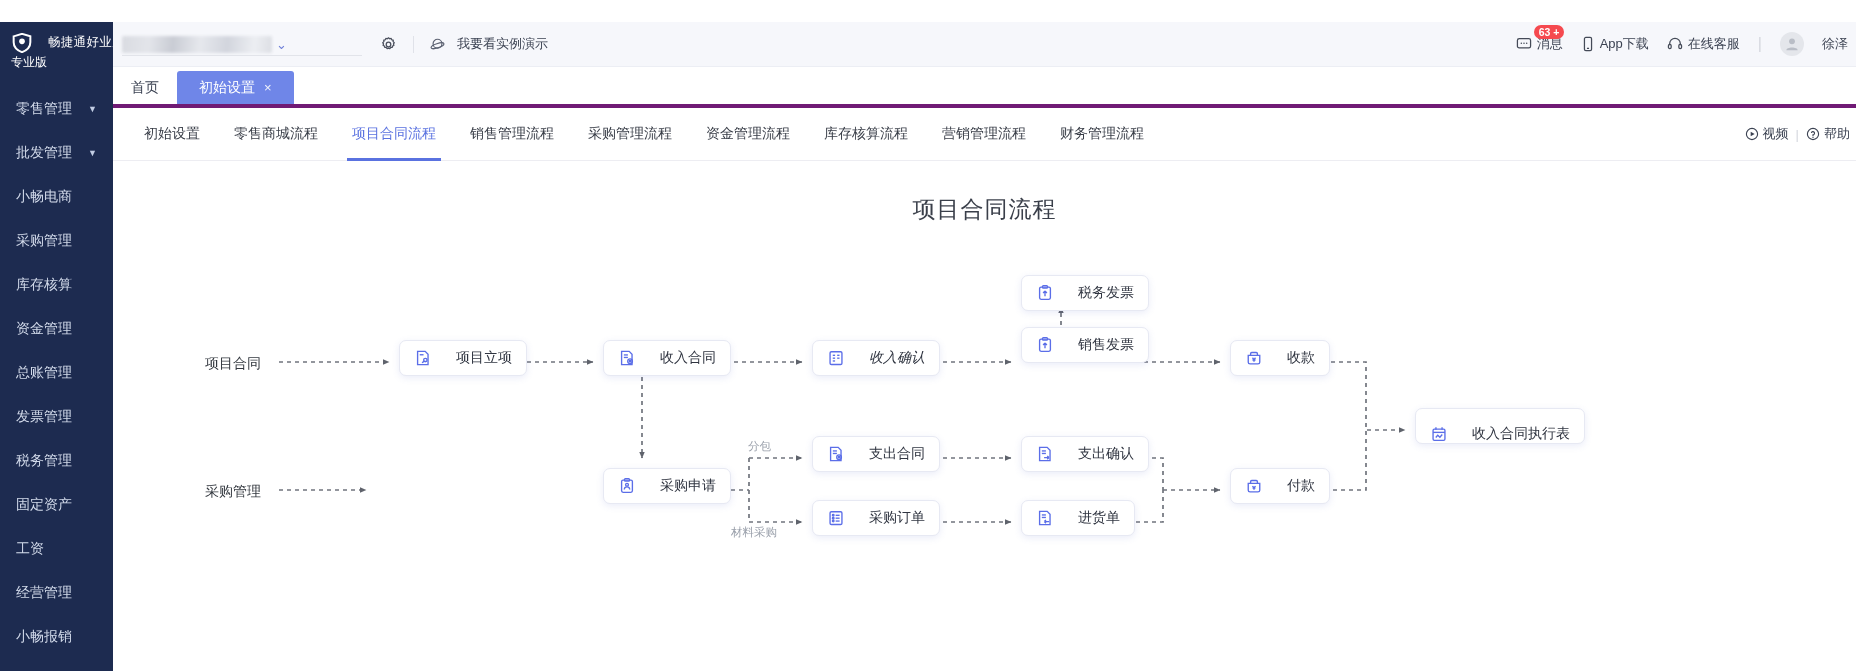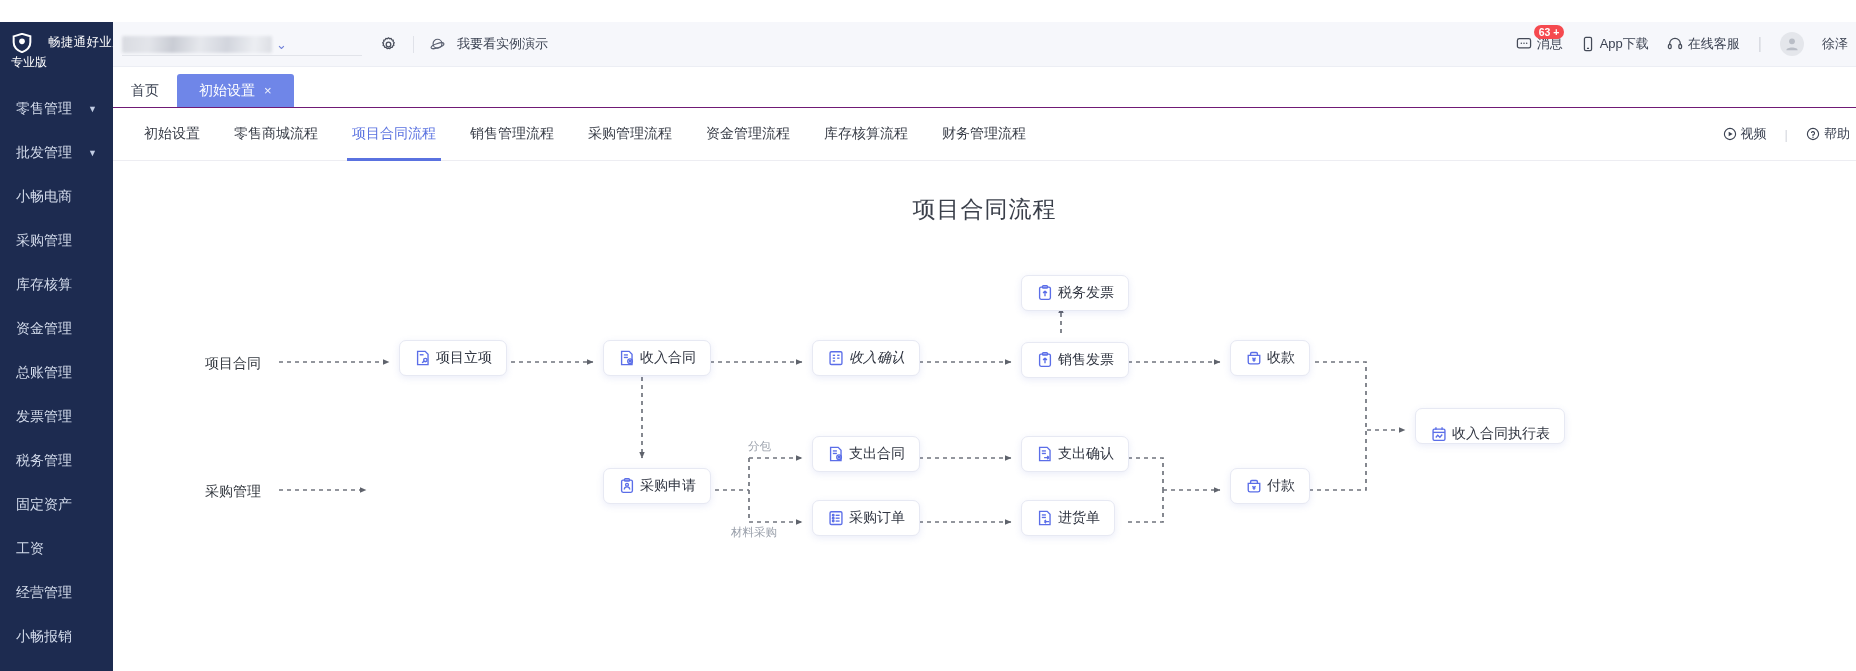--- a/index.html
+++ b/index.html
@@ -50,21 +50,21 @@
     position:absolute; left:18px; top:-10px; background:#f5494f; color:#fff;
     font-size:10.5px; font-weight:bold; border-radius:9px; padding:1px 5px 1px 5px; line-height:12px;
     white-space:nowrap;
   }
   .avatar { width:24px; height:24px; border-radius:50%; background:#e4e6eb; display:flex; align-items:center; justify-content:center; }
   .user-name { font-size:13px; color:#3b4252; }
 
   
   .tabstrip {
     position:absolute; left:113px; top:67px; right:0; height:41px;
-    background:#fff; display:flex; align-items:flex-end; border-bottom:1px solid #701a75;
+    background:#fff; display:flex; align-items:flex-end; border-bottom:4px solid #701a75;
   }
   .tab {
     height:33px; display:flex; align-items:center; padding:0 18px;
     font-size:14px; color:#3b4252; cursor:pointer; gap:9px;
   }
   .tab.active { background:#6f86e8; color:#fff; border-radius:3px 3px 0 0; padding:0 22px; }
   .tab .tclose { font-size:13px; opacity:.9; }
 
   
   .subnav {
@@ -73,34 +73,34 @@
   }
   .subtab {
     position:relative; height:53px; display:flex; align-items:center;
     padding:0 17px; font-size:14px; color:#383d47; cursor:pointer; white-space:nowrap;
   }
   .subtab:first-child { margin-left:14px; }
   .subtab.active { color:#5a72e0; }
   .subtab.active::after {
     content:""; position:absolute; left:12px; right:12px; bottom:0; height:2.5px; background:#5a72e0;
   }
-  .subnav-right { margin-left:auto; display:flex; align-items:center; padding-right:6px; font-size:13px; color:#3b4252; gap:18px; }
+  .subnav-right { margin-left:auto; display:flex; align-items:center; padding-right:6px; font-size:13px; color:#3b4252; gap:7px; }
   .snr-item { display:flex; align-items:center; gap:4px; cursor:pointer; }
   .snr-sep { color:#d4d7de; }
 
   
   .canvas { position:absolute; left:113px; top:161px; right:0; bottom:0; background:#fff; }
   .flow-title {
     position:absolute; left:0; right:0; top:33px; text-align:center;
     font-size:23px; color:#3a3f4a; letter-spacing:1px;
   }
   #flow-svg { position:absolute; left:0; top:0; width:1743px; height:510px; }
 
   .node {
-    position:absolute; display:flex; align-items:center; gap:4px;
+    position:absolute; display:flex; align-items:center; gap:24px;
     height:36px; padding:0 14px; background:#fff;
     border:1px solid #e7e9f3; border-radius:7px;
     box-shadow:0 2px 7px rgba(95,110,200,.13);
     font-size:14px; color:#2f3440; white-space:nowrap; cursor:pointer;
   }
   .node .nicon { width:18px; height:18px; flex:0 0 auto; }
   .rowlabel { position:absolute; font-size:14px; color:#33383f; white-space:nowrap; }
   .edgelabel { position:absolute; font-size:11.5px; color:#9aa0ab; white-space:nowrap; }
 </style>
 </head>
@@ -253,20 +253,23 @@
     <div class="subtab">
       <span>采购管理流程</span>
       </div>
     <div class="subtab">
       <span>资金管理流程</span>
       </div>
     <div class="subtab">
       <span>库存核算流程</span>
       </div>
     <div class="subtab">
+      <span>营销管理流程</span>
+      </div>
+    <div class="subtab">
       <span>财务管理流程</span>
       </div>
 
     <div class="subnav-right">
       <span class="snr-item">
         <svg width="14" height="14" viewBox="0 0 16 16" fill="none" stroke="#3b4252" stroke-width="1.3">
           <circle cx="8" cy="8" r="6.4"></circle>
           <path d="M6.5 5.3 L11 8 L6.5 10.7 Z" fill="#3b4252" stroke="none"></path>
         </svg>
         <span>视频</span>
@@ -367,21 +370,21 @@
           <line x1="6.4" y1="7" x2="9" y2="7"></line>
             <line x1="6.4" y1="10.2" x2="9" y2="10.2"></line>
           <line x1="6.4" y1="13.3" x2="9" y2="13.3"></line>
           <line x1="11.3" y1="7" x2="13.9" y2="7"></line>
             <line x1="11.3" y1="10.2" x2="13.9" y2="10.2"></line>
         </svg>
       </span>
       <span>收入确认</span>
     </div>
 
-    <div class="node" style="left:908px; top:181px;">
+    <div class="node" style="left:908px; top:166px;">
       <span class="nicon">
         <svg width="18" height="18" viewBox="0 0 20 20" fill="none" stroke="#5b6ee8" stroke-width="1.5">
           <rect x="4" y="3.4" width="12" height="13.6" rx="1.6"></rect>
           <rect x="7.2" y="1.8" width="5.6" height="2.8" rx="1"></rect>
           <path d="M10 13.6V7.8M10 7.8 7.9 10M10 7.8 12.1 10"></path>
         </svg>
       </span>
       <span>销售发票</span>
     </div>
 

